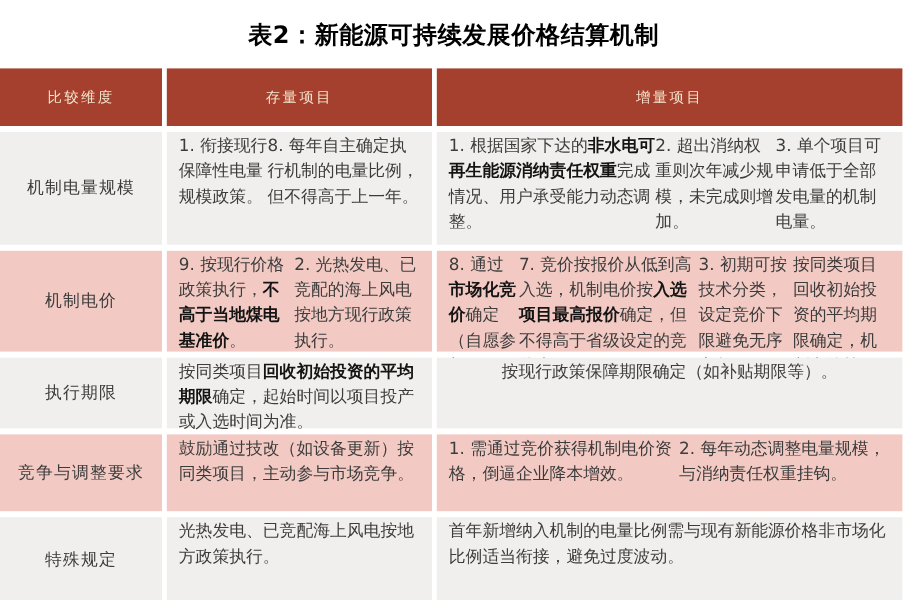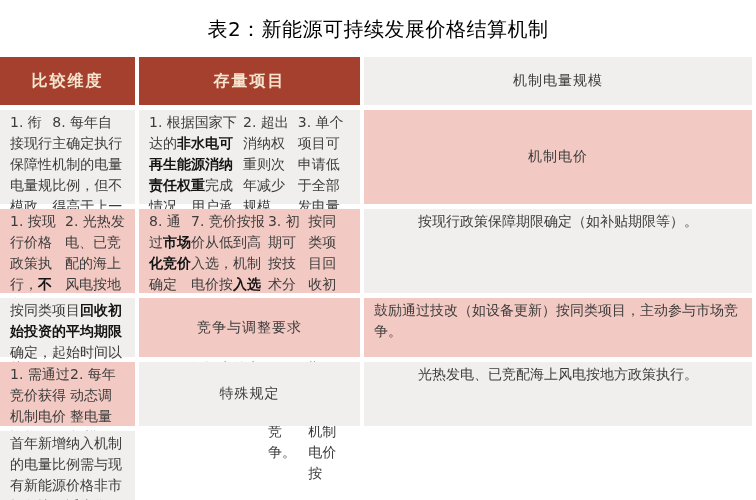--- a/index.html
+++ b/index.html
@@ -11,39 +11,39 @@
     --bold-text:#141414;
     --title-text:#000000;
   }
   *{margin:0;padding:0;box-sizing:border-box;}
   html,body{width:756px;height:500px;overflow:hidden;background:#ffffff;
     font-family:"DejaVu Sans","Liberation Sans",sans-serif;}
   .page{width:756px;height:500px;background:#ffffff;}
   .title{
     text-align:center;
     font-size:20px;
-    font-weight:normal;
+    font-weight:bold;
     color:var(--title-text);
     padding-top:16px;
     height:57px;
     letter-spacing:0.5px;
   }
   .grid{
     display:grid;
     grid-template-columns:135px 221px 388px;
     grid-template-rows:48px 94px 84px 59px 64px 72px;
     column-gap:4px;
     row-gap:5px;
     background:#ffffff;
   }
   .th{
     background:var(--header-bg);
     color:var(--header-text);
-    font-weight:bold;
-    font-size:16px;
+    font-weight:normal;
+    font-size:12px;
     letter-spacing:2px;
     display:flex;
     align-items:center;
     justify-content:center;
   }
   .dim{
     display:flex;
     align-items:center;
     justify-content:center;
     font-size:14px;
@@ -68,49 +68,51 @@
 </head>
 <body>
 
 <div class="page">
   <div class="title">表2：新能源可持续发展价格结算机制</div>
 
   <div class="grid">
 
     <div class="th">比较维度</div>
     <div class="th">存量项目</div>
+    <div class="th">增量项目</div>
 
     <div class="dim gray">机制电量规模</div>
     <div class="cell gray">
         <div class="line"><span>1. 衔接现行保障性电量规模政策。</span></div>
         <div class="line"><span>8. 每年自主确定执行机制的电量比例，但不得高于上一年。</span></div>
       </div>
     <div class="cell gray">
         <div class="line"><span>1. 根据国家下达的</span><span class="b">非水电可再生能源消纳责任权重</span><span>完成情况、用户承受能力动态调整。</span></div>
         <div class="line"><span>2. 超出消纳权重则次年减少规模，未完成则增加。</span></div>
         <div class="line"><span>3. 单个项目可申请低于全部发电量的机制电量。</span></div>
       </div>
 
     <div class="dim pink">机制电价</div>
     <div class="cell pink">
-        <div class="line"><span>1.  按现行价格政策执行，</span><span class="b">不高于当地煤电基准价</span><span>。</span></div>
+        <div class="line"><span>9.  按现行价格政策执行，</span><span class="b">不高于当地煤电基准价</span><span>。</span></div>
         <div class="line"><span>2.  光热发电、已竞配的海上风电按地方现行政策执行。</span></div>
       </div>
     <div class="cell pink">
         <div class="line"><span>8.  通过</span><span class="b">市场化竞价</span><span>确定（自愿参与）。</span></div>
         <div class="line"><span>7.  竞价按报价从低到高入选，机制电价按</span><span class="b">入选项目最高报价</span><span>确定，但不得高于省级设定的竞价上限。</span></div>
         <div class="line"><span>3.  初期可按技术分类，设定竞价下限避免无序竞争。</span></div>
         <div class="line"><span>按同类项目回收初始投资的平均期限确定，机制电价按</span></div>
       </div>
 
+    <div class="dim gray">执行期限</div>
+    <div class="cell gray">
+        <div class="line"><span>按同类项目</span><span class="b">回收初始投资的平均期限</span><span>确定，起始时间以项目投产或入选时间为准。</span></div>
+      </div>
     <div class="cell gray">
         <div class="line"><span>按现行政策保障期限确定（如补贴期限等）。</span></div>
-      </div>
-    <div class="cell gray">
-        <div class="line"><span>按同类项目</span><span class="b">回收初始投资的平均期限</span><span>确定，起始时间以项目投产或入选时间为准。</span></div>
       </div>
 
     <div class="dim pink">竞争与调整要求</div>
     <div class="cell pink">
         <div class="line"><span>鼓励通过技改（如设备更新）按同类项目，主动参与市场竞争。</span></div>
       </div>
     <div class="cell pink">
         <div class="line"><span>1.  需通过竞价获得机制电价资格，倒逼企业降本增效。</span></div>
         <div class="line"><span>2.  每年动态调整电量规模，与消纳责任权重挂钩。</span></div>
       </div>

